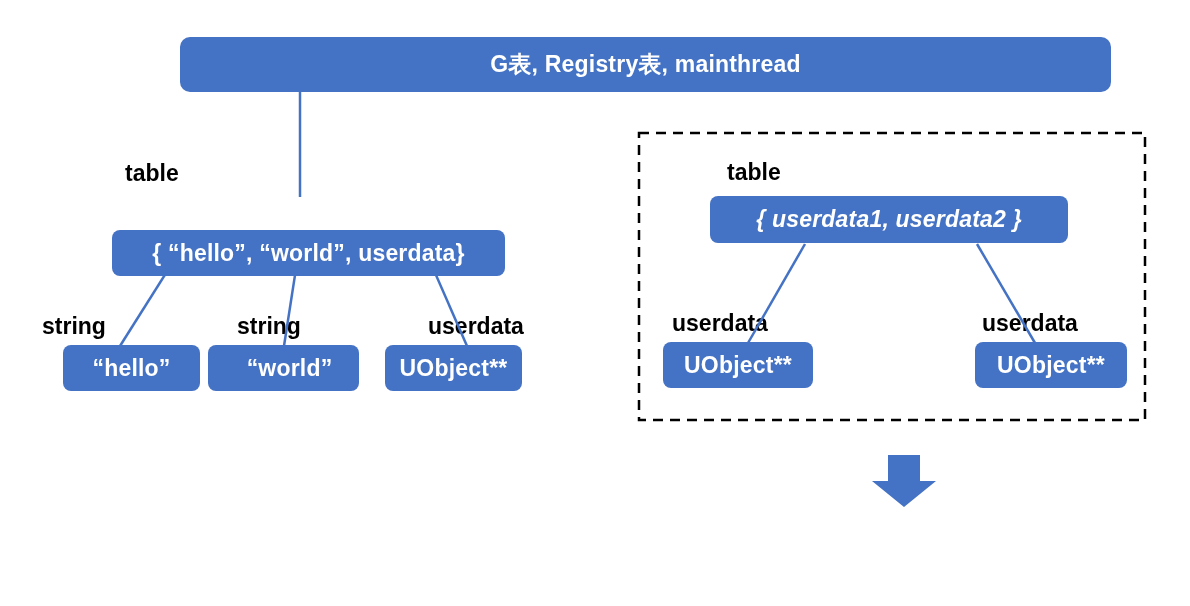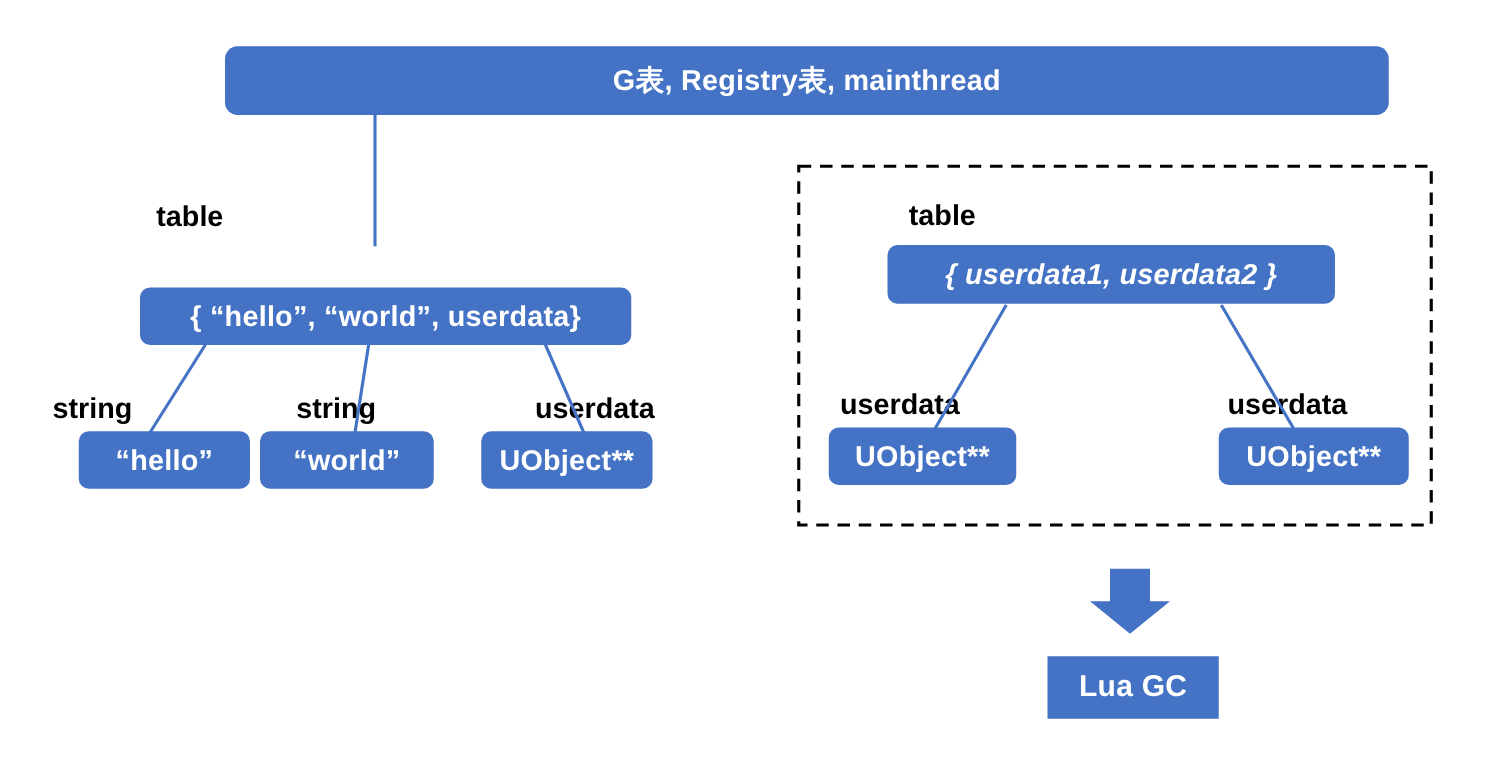--- a/index.html
+++ b/index.html
@@ -98,29 +98,28 @@
 
   <div class="node root">G表, Registry表, mainthread</div>
 
   <div class="type-label" style="left:125px; top:159px;">table</div>
   <div class="node table-left">{ “hello”, “world”, userdata}</div>
 
   <div class="type-label" style="left:42px; top:312px;">string</div>
   <div class="node leaf" style="left:35px; width:137px;margin-left:28px;">“hello”</div>
 
   <div class="type-label" style="left:237px; top:312px;">string</div>
-  <div class="node leaf" style="left:208px; width:139px;">“world”</div>
+  <div class="node leaf" style="left:208px; width:139px;padding-left:12px;">“world”</div>
 
   <div class="type-label" style="left:428px; top:312px;">userdata</div>
   <div class="node leaf" style="left:385px; width:137px;">UObject**</div>
 
   <div class="type-label" style="left:727px; top:158px;">table</div>
   <div class="node table-right">{ userdata1, userdata2 }</div>
 
   <div class="type-label" style="left:672px; top:309px;">userdata</div>
   <div class="node leaf-r" style="left:663px; width:150px;">UObject**</div>
 
   <div class="type-label" style="left:982px; top:309px;">userdata</div>
   <div class="node leaf-r" style="left:975px; width:152px;">UObject**</div>
 
-  <div class="node gc">Lua GC</div>
 
 </div>
 
 </body></html>

